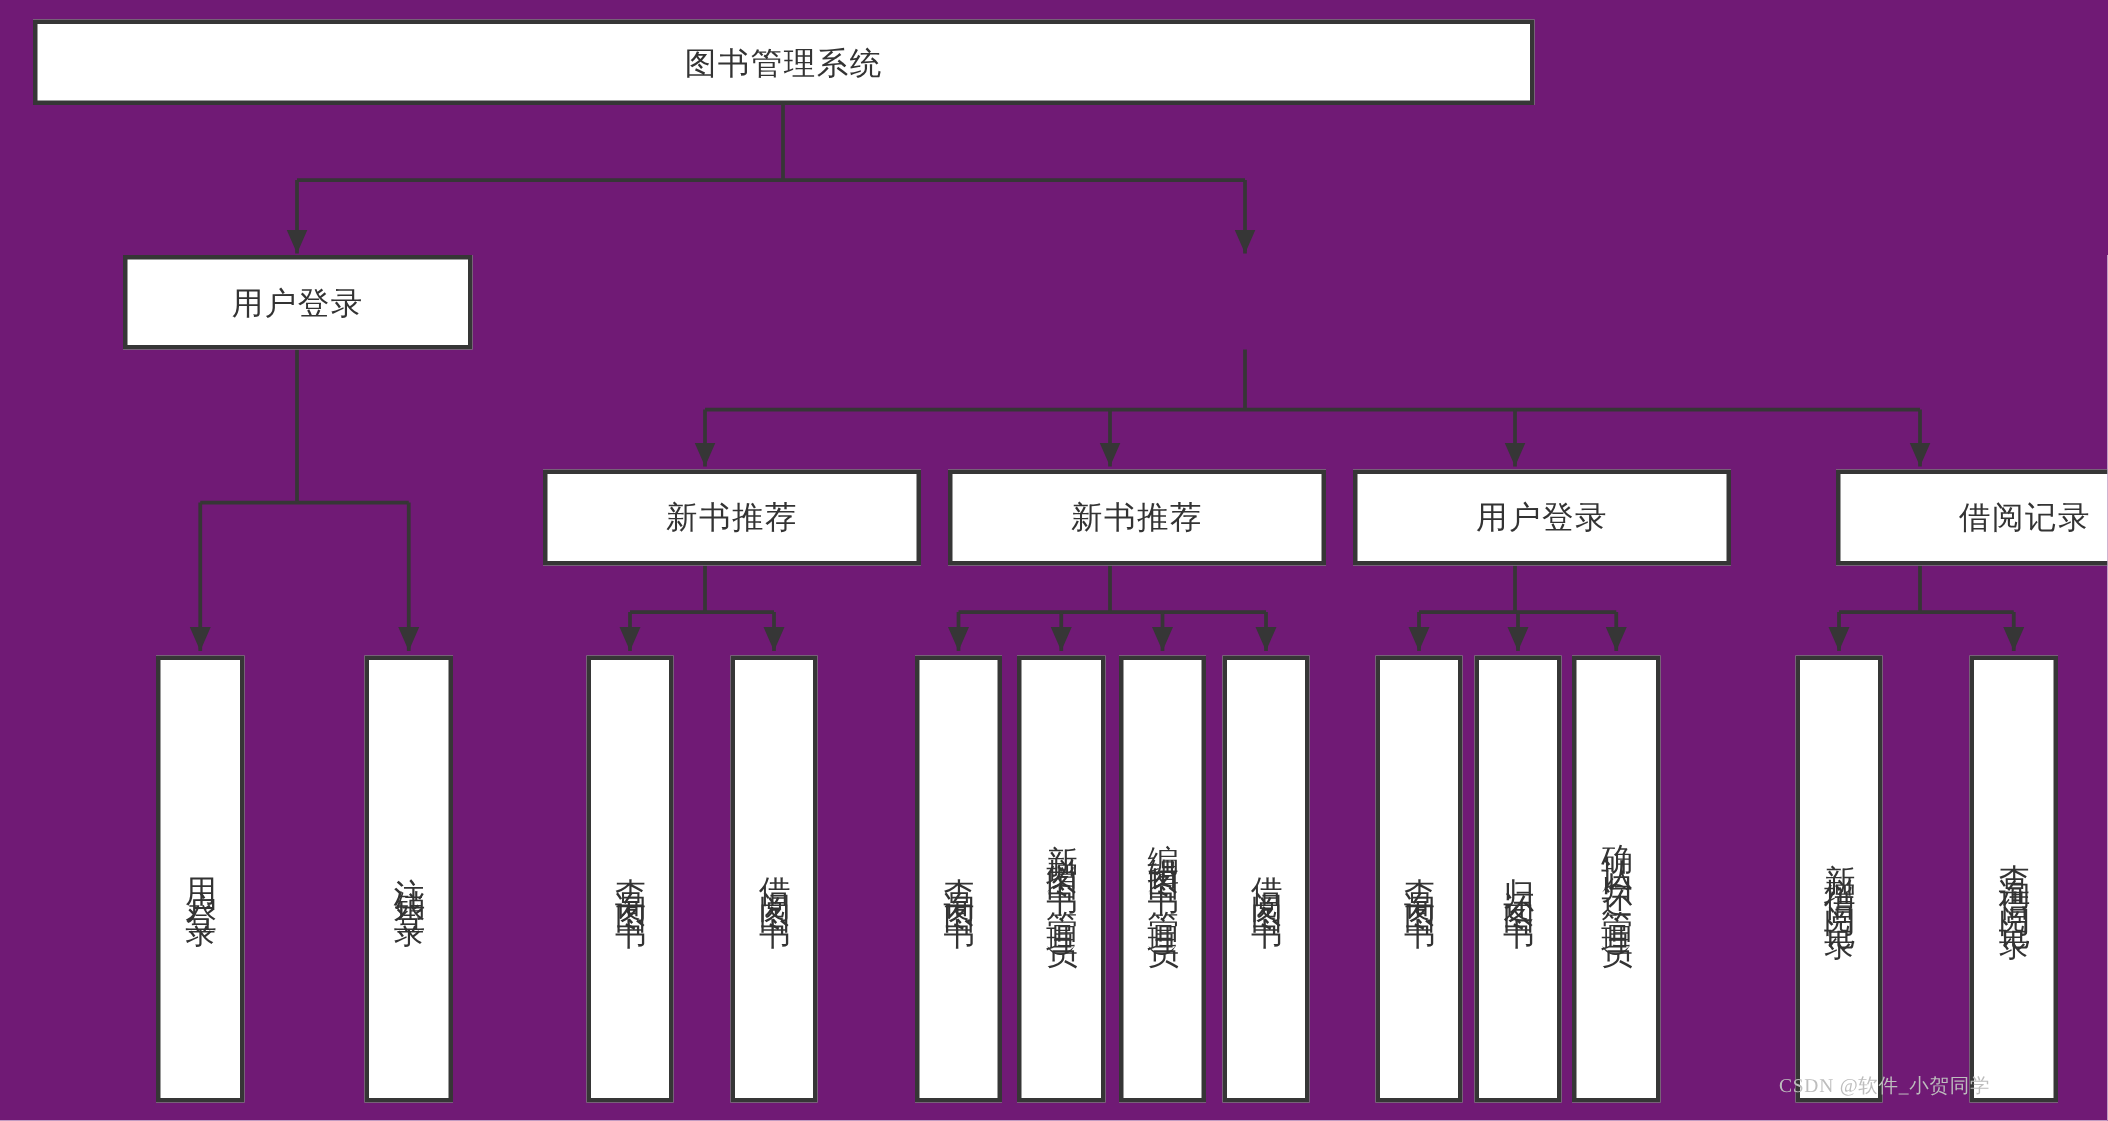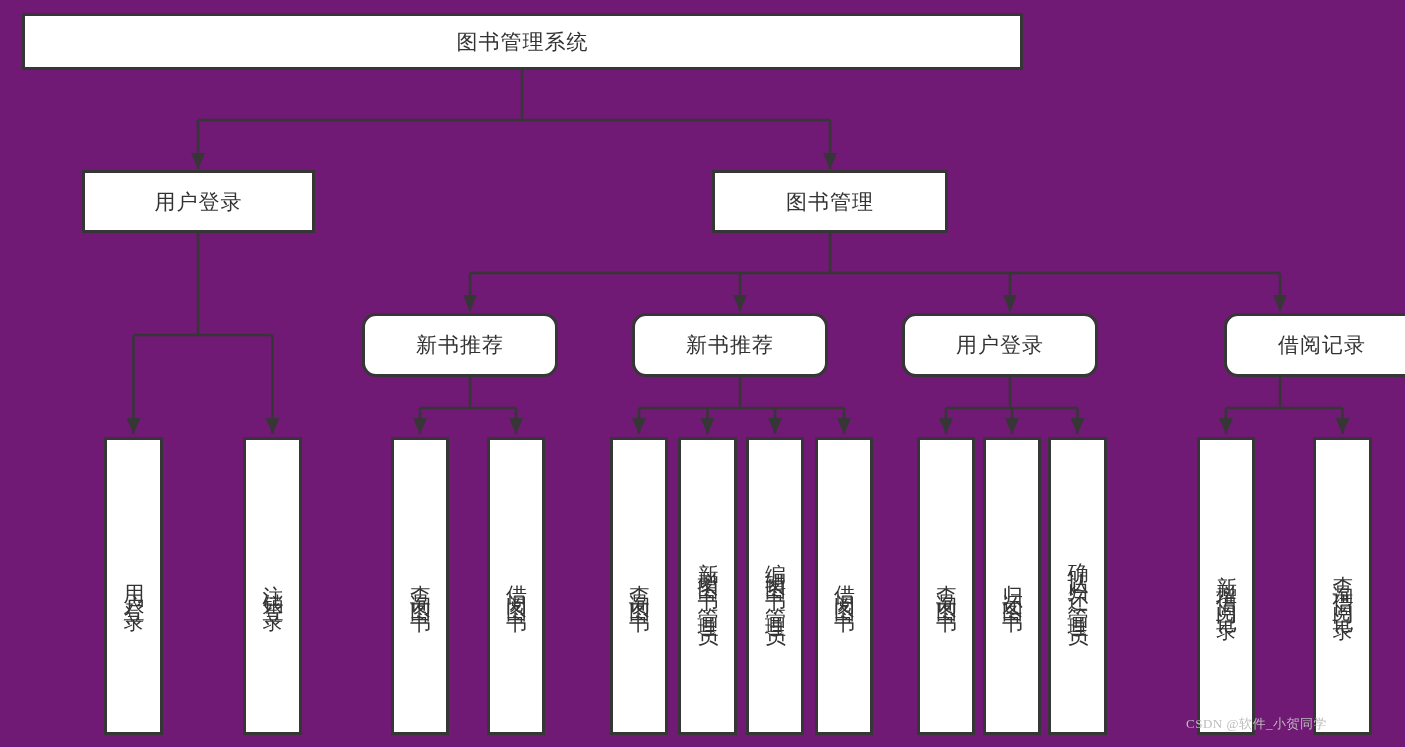--- a/index.html
+++ b/index.html
@@ -25,21 +25,21 @@
     display: flex;
     align-items: center;
     justify-content: center;
     font-size: 21px;
     color: #333333;
     letter-spacing: 1px;
   }
   .hbox {  }
   .root  { left: 22px;  top: 13px;  width: 1001px; height: 57px; }
   .lvl2  { top: 170px;  height: 63px; }
-  .lvl3  { top: 313px;  height: 64px; width: 196px; border-radius: 14px; }
+  .lvl3  { top: 313px;  height: 64px; width: 252px; }
   .vbox { 
     top: 437px;
     height: 298px;
     writing-mode: vertical-rl;
     text-orientation: mixed;
     letter-spacing: 9px;
     line-height: 1;
     font-size: 21px;
   }
   #watermark {
@@ -97,21 +97,20 @@
 
       <path d="M1280,377 V408 M1226,408 H1342.5"></path>
       <path d="M1226,408 V434" marker-end="url(#arrow)"></path>
       <path d="M1342.5,408 V434" marker-end="url(#arrow)"></path>
     </g>
   </svg>
 
   <div class="node hbox root">图书管理系统</div>
 
   <div class="node hbox lvl2" style="left:82px;width:233px">用户登录</div>
-  <div class="node hbox lvl2" style="left:712px;width:236px">图书管理</div>
 
   <div class="node hbox lvl3" style="left:362px">新书推荐</div>
   <div class="node hbox lvl3" style="left:632px">新书推荐</div>
   <div class="node hbox lvl3" style="left:902px">用户登录</div>
   <div class="node hbox lvl3" style="left:1224px">借阅记录</div>
 
   <div class="node vbox" style="left:104px;width:59px">用户登录</div>
   <div class="node vbox" style="left:243px;width:59px">注销登录</div>
 
   <div class="node vbox" style="left:391px;width:58px">查询图书</div>

